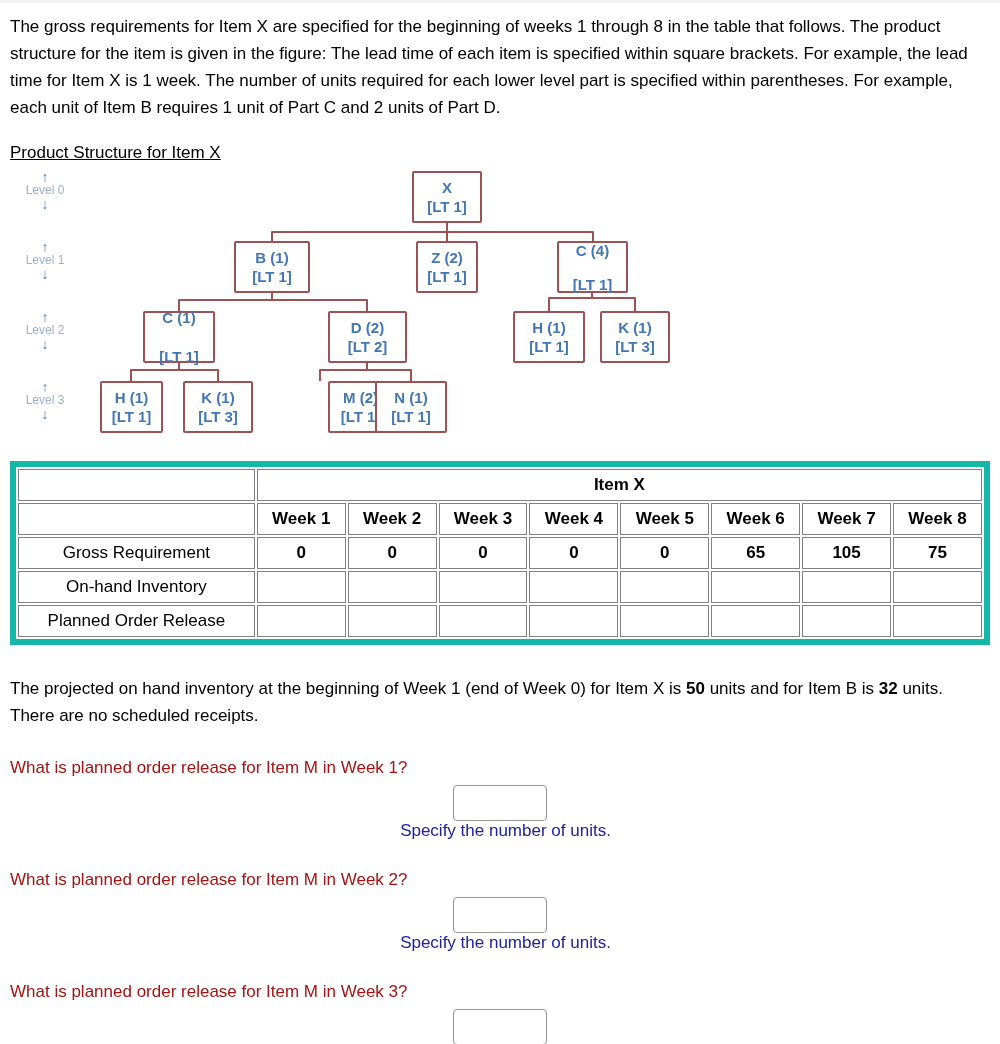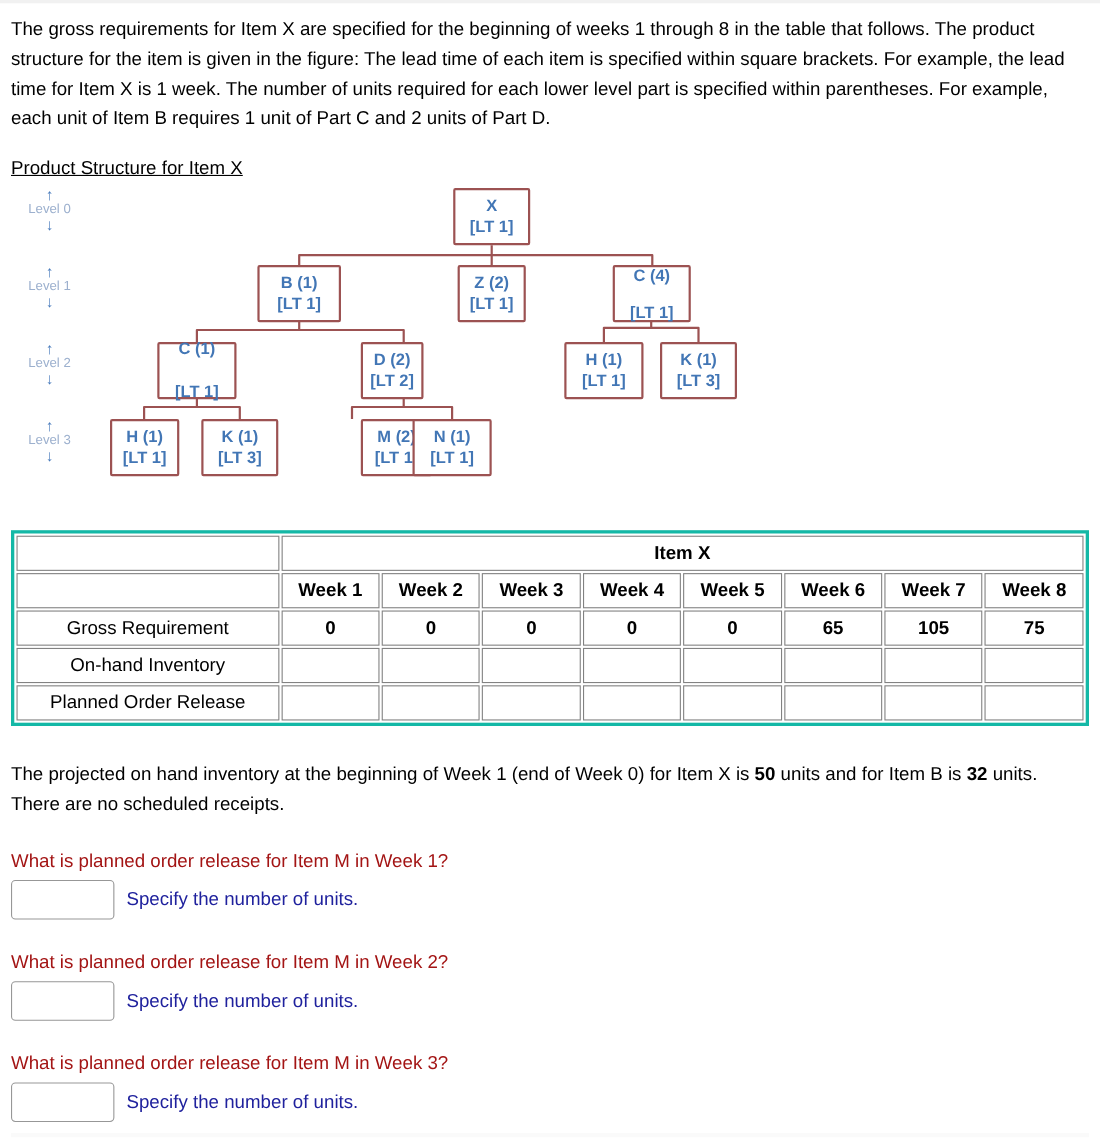--- a/index.html
+++ b/index.html
@@ -16,33 +16,33 @@
   .connectors { position:absolute; left:0; top:0; }
   .node { position:absolute; box-sizing:border-box; height:52px; border:2px solid #9c5252;
           border-radius:2px; background:#fff; display:flex; flex-direction:column;
           align-items:center; justify-content:center; color:#4276b5; font-weight:bold;
           font-size:15px; line-height:19px; }
   .level-label { position:absolute; left:6px; width:58px; display:flex; flex-direction:column;
           align-items:center; color:#9cb0ce; font-size:12px; line-height:15px; }
   .arrow { color:#4a7cbd; font-weight:bold; font-size:14px; line-height:12px; }
 
   
-  .mrp-table { border-collapse:separate; border-spacing:2px; border:3px solid #14b8a6;
-          margin-top:32px; background:#fff; }
+  .mrp-table { border-collapse:separate; border-spacing:2px; border:6px solid #14b8a6;
+          margin-top:11px; background:#fff; }
   .mrp-table td { border:1px solid #828282; text-align:center; font-size:17px;
           height:30px; padding:0 3px; }
   .label-col { width:247px; }
   .week-col { width:86px; }
   .bold { font-weight:bold; }
 
   .note { font-size:17px; line-height:27px; margin-top:30px; width:978px; }
 
   
   .question { color:#a31414; font-size:17px; margin-top:29px; }
-  .answer-row { display:flex; align-items:center; margin-top:7px; }
+  .answer-row { display:flex; align-items:center; margin-top:7px;flex-direction:column; }
   .answer-input { width:94px; height:36px; border:1px solid #979797; border-radius:4px;
           font-size:16px; padding:0 6px; box-sizing:border-box; background:#fff;
           font-family:"Liberation Sans", sans-serif; }
   .hint { color:#1f219d; font-size:17px; margin-left:11px; }
   .bottom-edge { height:4px; background:#fafafa; margin-top:10px; }
 </style>
 </head>
 <body>
 
 <div class="top-edge"></div>
@@ -102,21 +102,21 @@
       <span>[LT 1]</span>
     </div>
     <div class="node" style="left:547px; top:76px; width:71px;gap:15px;">
       <span>C (4)</span>
       <span>[LT 1]</span>
     </div>
     <div class="node" style="left:133px; top:146px; width:72px;gap:20px;">
       <span>C (1)</span>
       <span>[LT 1]</span>
     </div>
-    <div class="node" style="left:318px; top:146px; width:57px;">
+    <div class="node" style="left:318px; top:146px; width:79px;">
       <span>D (2)</span>
       <span>[LT 2]</span>
     </div>
     <div class="node" style="left:503px; top:146px; width:72px;">
       <span>H (1)</span>
       <span>[LT 1]</span>
     </div>
     <div class="node" style="left:590px; top:146px; width:70px;">
       <span>K (1)</span>
       <span>[LT 3]</span>

